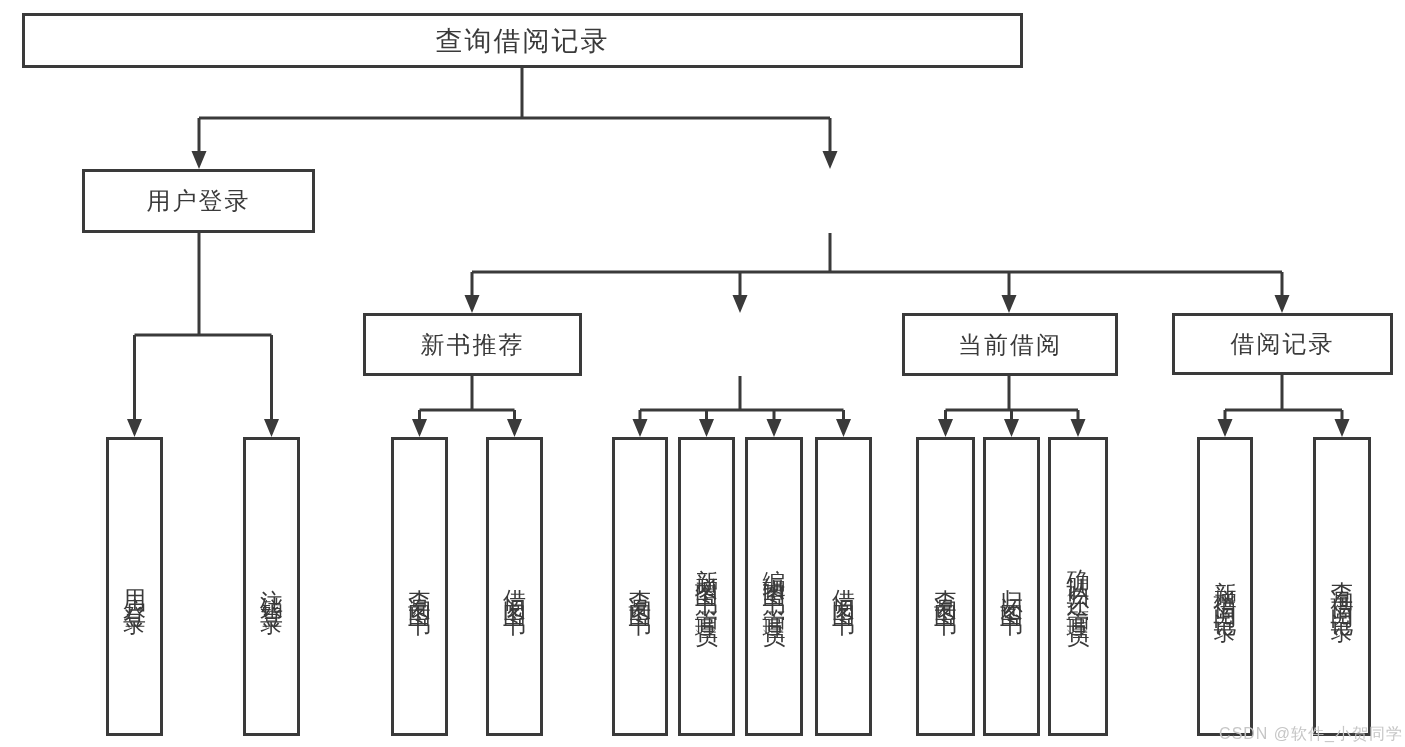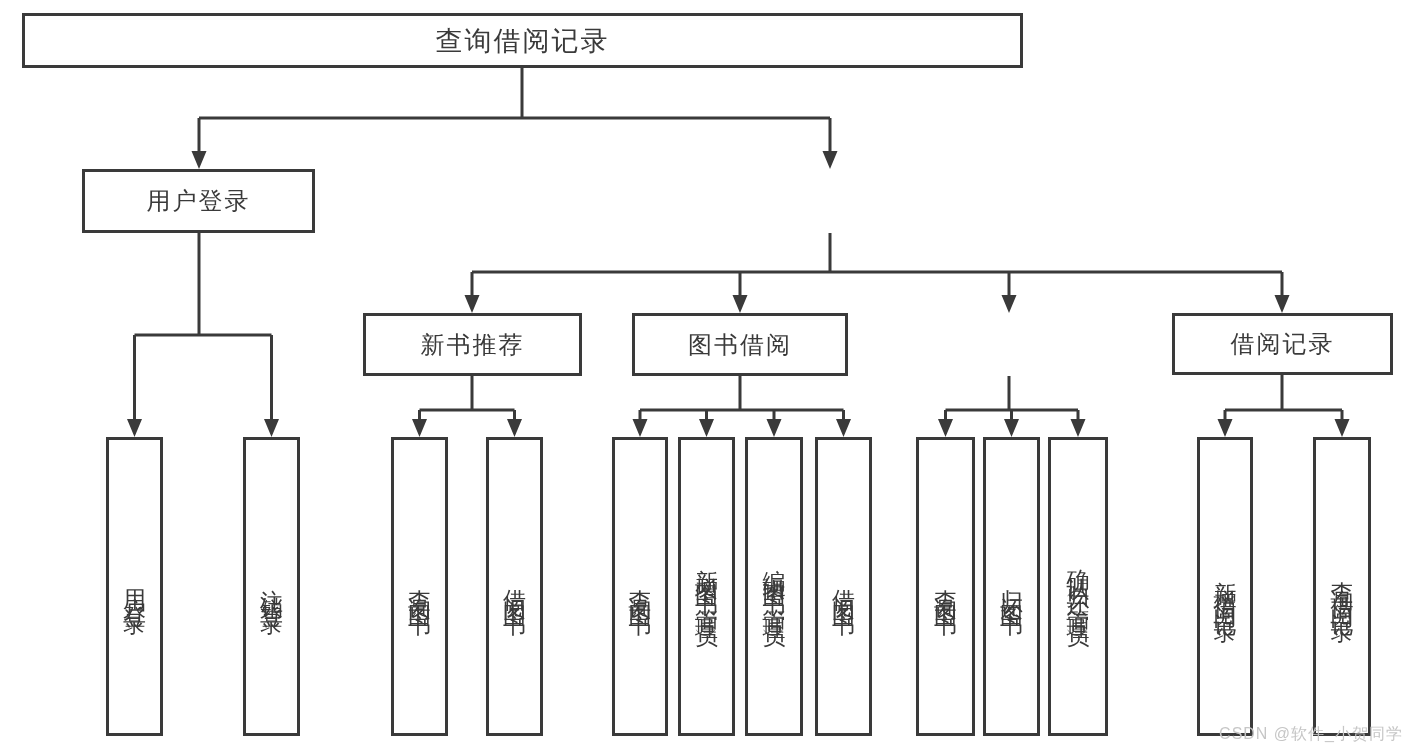--- a/index.html
+++ b/index.html
@@ -94,22 +94,22 @@
     <span>查询借阅记录</span>
   </div>
 
   <div class="node h branch-node" style="left:82px; top:169px; width:233px; height:64px;">
     <span>用户登录</span>
   </div>
 
   <div class="node h branch-node" style="left:363px; top:313px; width:219px; height:63px;">
     <span>新书推荐</span>
   </div>
-  <div class="node h branch-node" style="left:632px; top:313px; width:216px; height:63px;">
-    <span>图书借阅</span>
+  <div class="node h branch-node" style="left:902px; top:313px; width:216px; height:63px;">
+    <span>当前借阅</span>
   </div>
   <div class="node h branch-node" style="left:1172px; top:313px; width:221px; height:62px;">
     <span>借阅记录</span>
   </div>
 
   <div class="node v" style="left:106px; top:437px; width:57px; height:299px;">
     <span>用户登录</span>
   </div>
   <div class="node v" style="left:243px; top:437px; width:57px; height:299px;">
     <span>注销登录</span>

